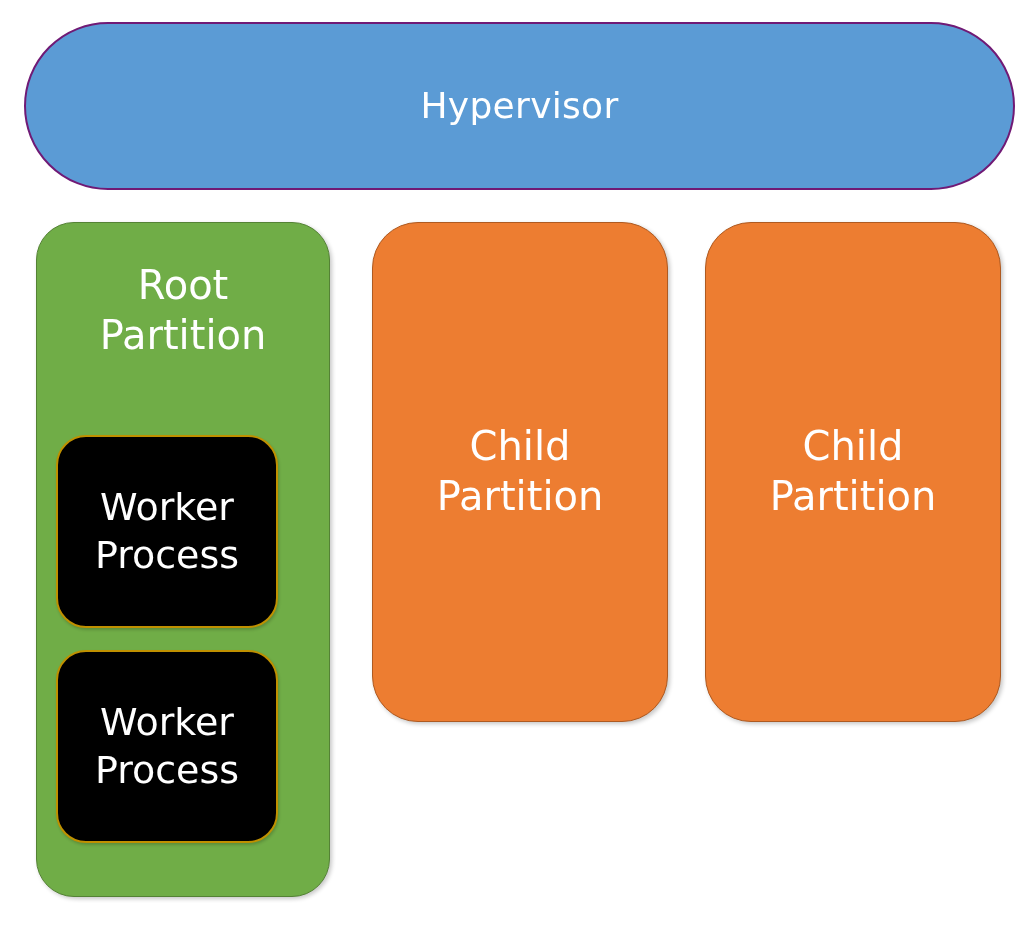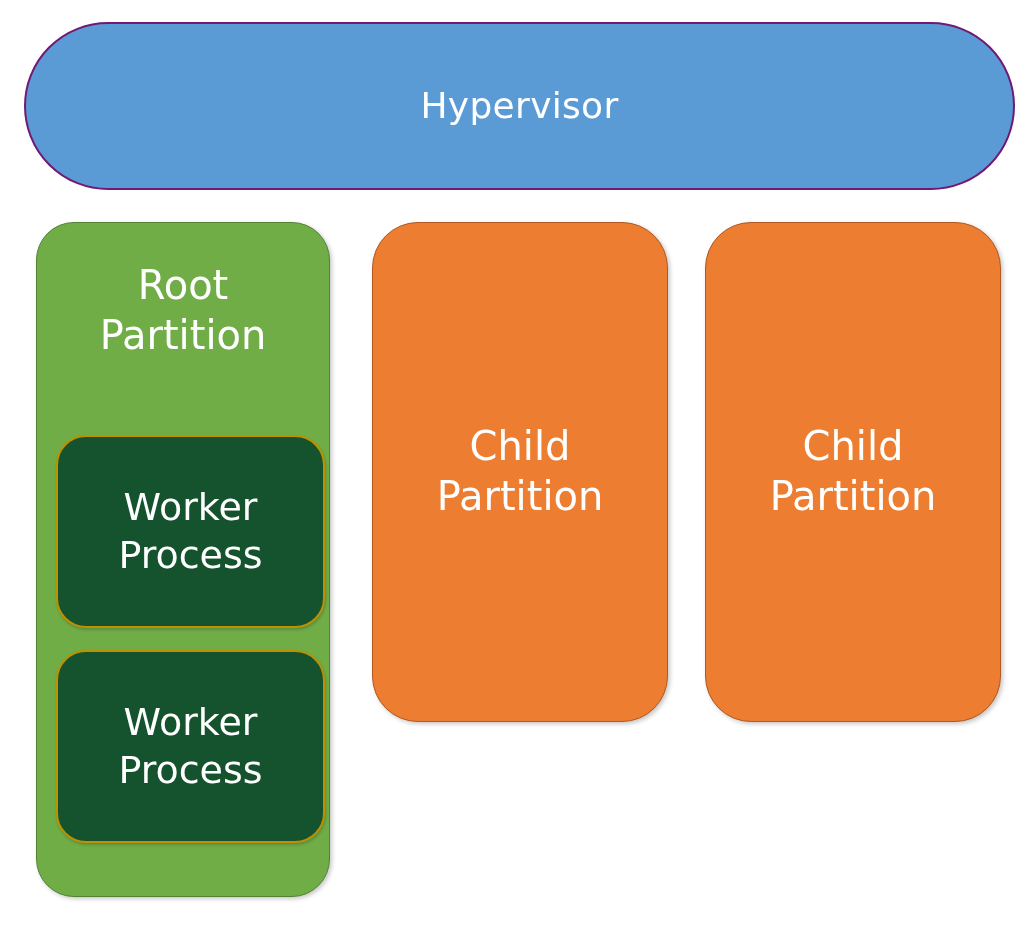--- a/index.html
+++ b/index.html
@@ -63,23 +63,23 @@
     box-shadow: 2px 2px 4px rgba(0,0,0,0.22);
   }
   .root-partition .label {
     display: block;
     white-space: pre-line;
   }
 
   
   .worker {
     left: 56px;
-    width: 269px;
+    width: 222px;
     height: 193px;
-    background: #14532d;
+    background: #000000;
     border: 2px solid #bf9000;
     border-radius: 30px;
     font-size: 38px;
     box-shadow: 1px 2px 3px rgba(0,0,0,0.18);
   }
   .worker-1 { top: 435px; }
   .worker-2 { top: 650px; }
 
   
   .child-partition {

